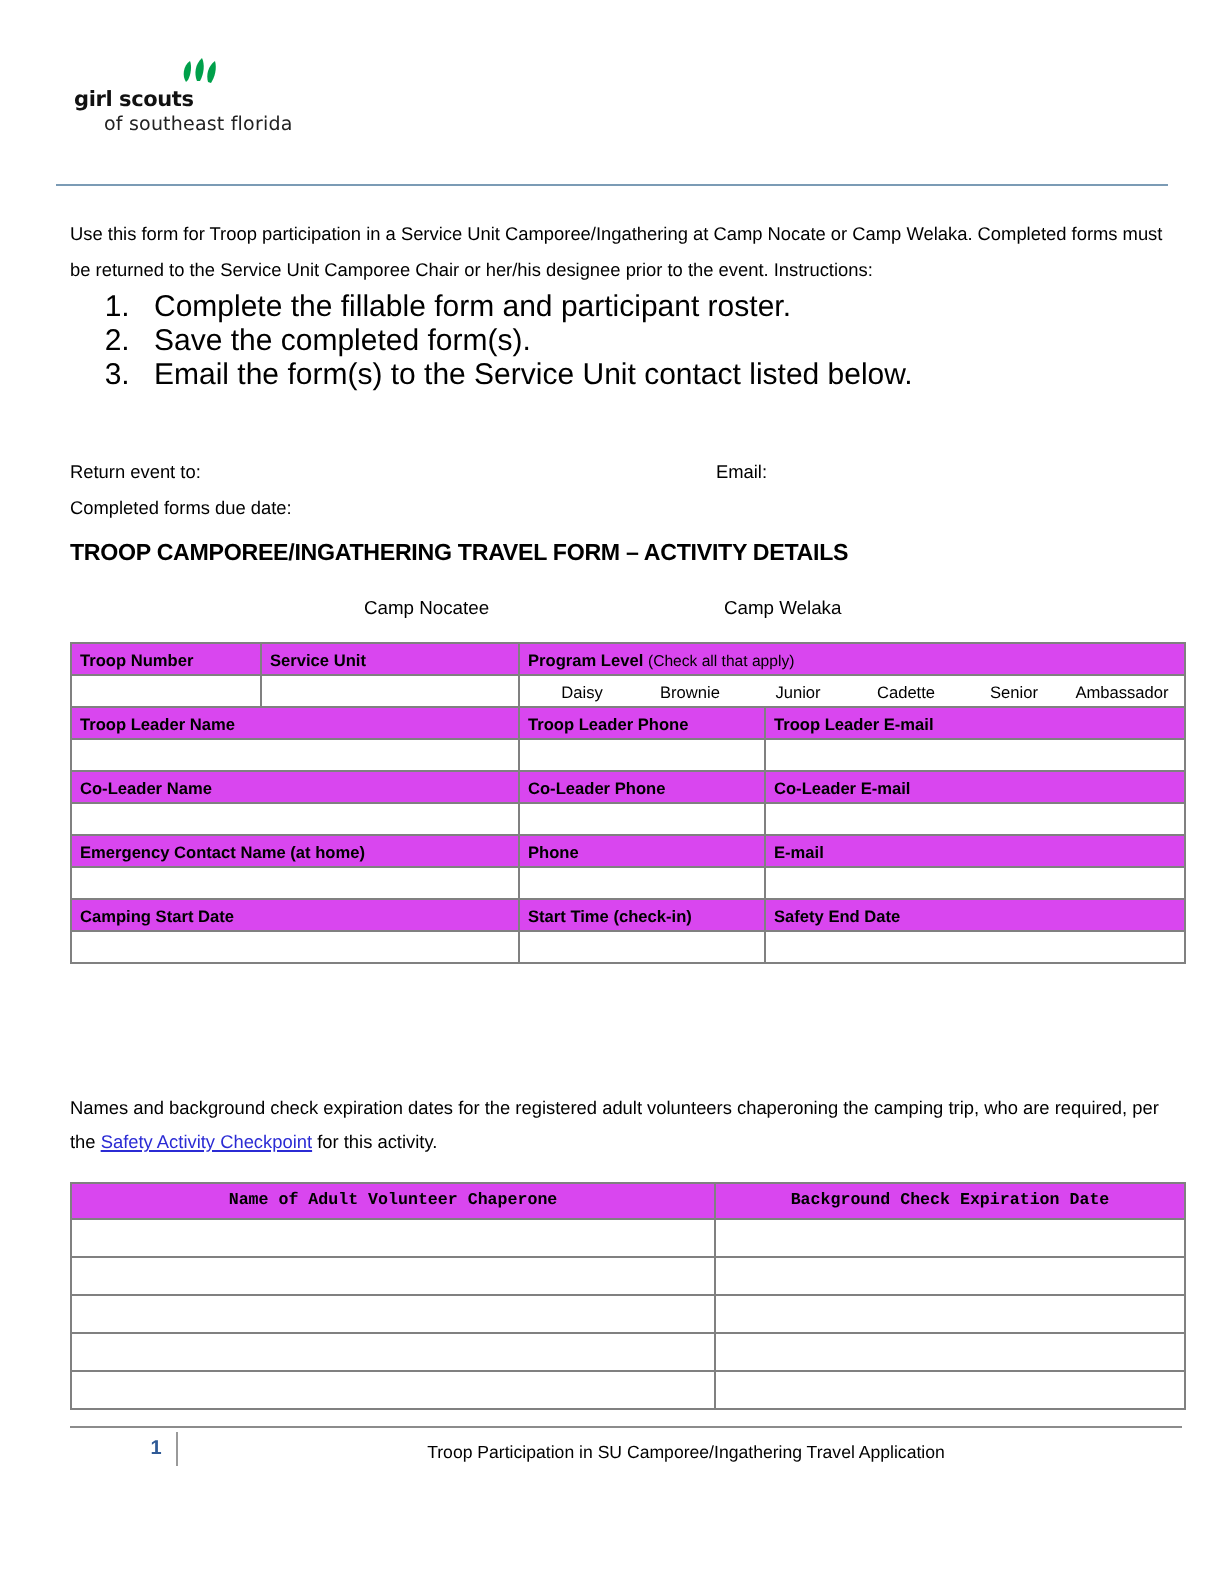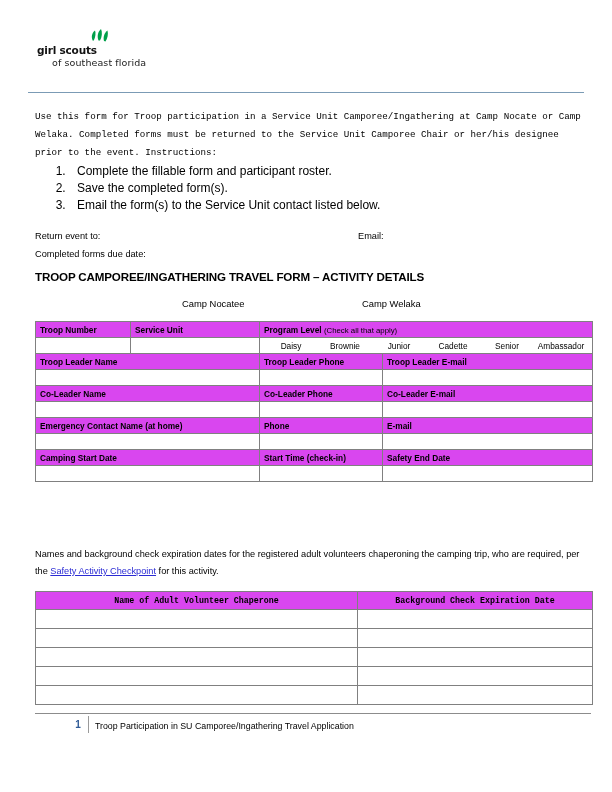--- a/index.html
+++ b/index.html
@@ -102,25 +102,25 @@
 
   
   .intro {
     position: absolute;
     left: 35px;
     top: 108px;
     width: 556px;
     font-size: 9.2px;
     line-height: 18px;
   }
-  .intro p { margin: 0; font-family: Liberation Mono, monospace; }
+  .intro p { margin: 0; }
   ol.instructions {
     margin: 1px 0 0 0;
     padding-left: 34px;
-    font-size: 12px;
+    font-size: 15px;
     line-height: 17px;
   }
   ol.instructions li { padding-left: 8px; }
 
   
   .return-row {
     position: absolute;
     left: 35px;
     top: 228px;
     width: 556px;
@@ -250,21 +250,21 @@
     left: 88px;
     top: 716px;
     height: 17px;
     border-left: 1.1px solid #9a9a9a;
   }
   .footer-text {
     position: absolute;
     left: 95px;
     top: 721px;
     width: 496px;
-    text-align: left;
+    text-align: center;
     font-size: 8.8px;
   }
 </style>
 </head>
 <body>
 
 <div class="page">
 
   <div class="doc-header">
 

